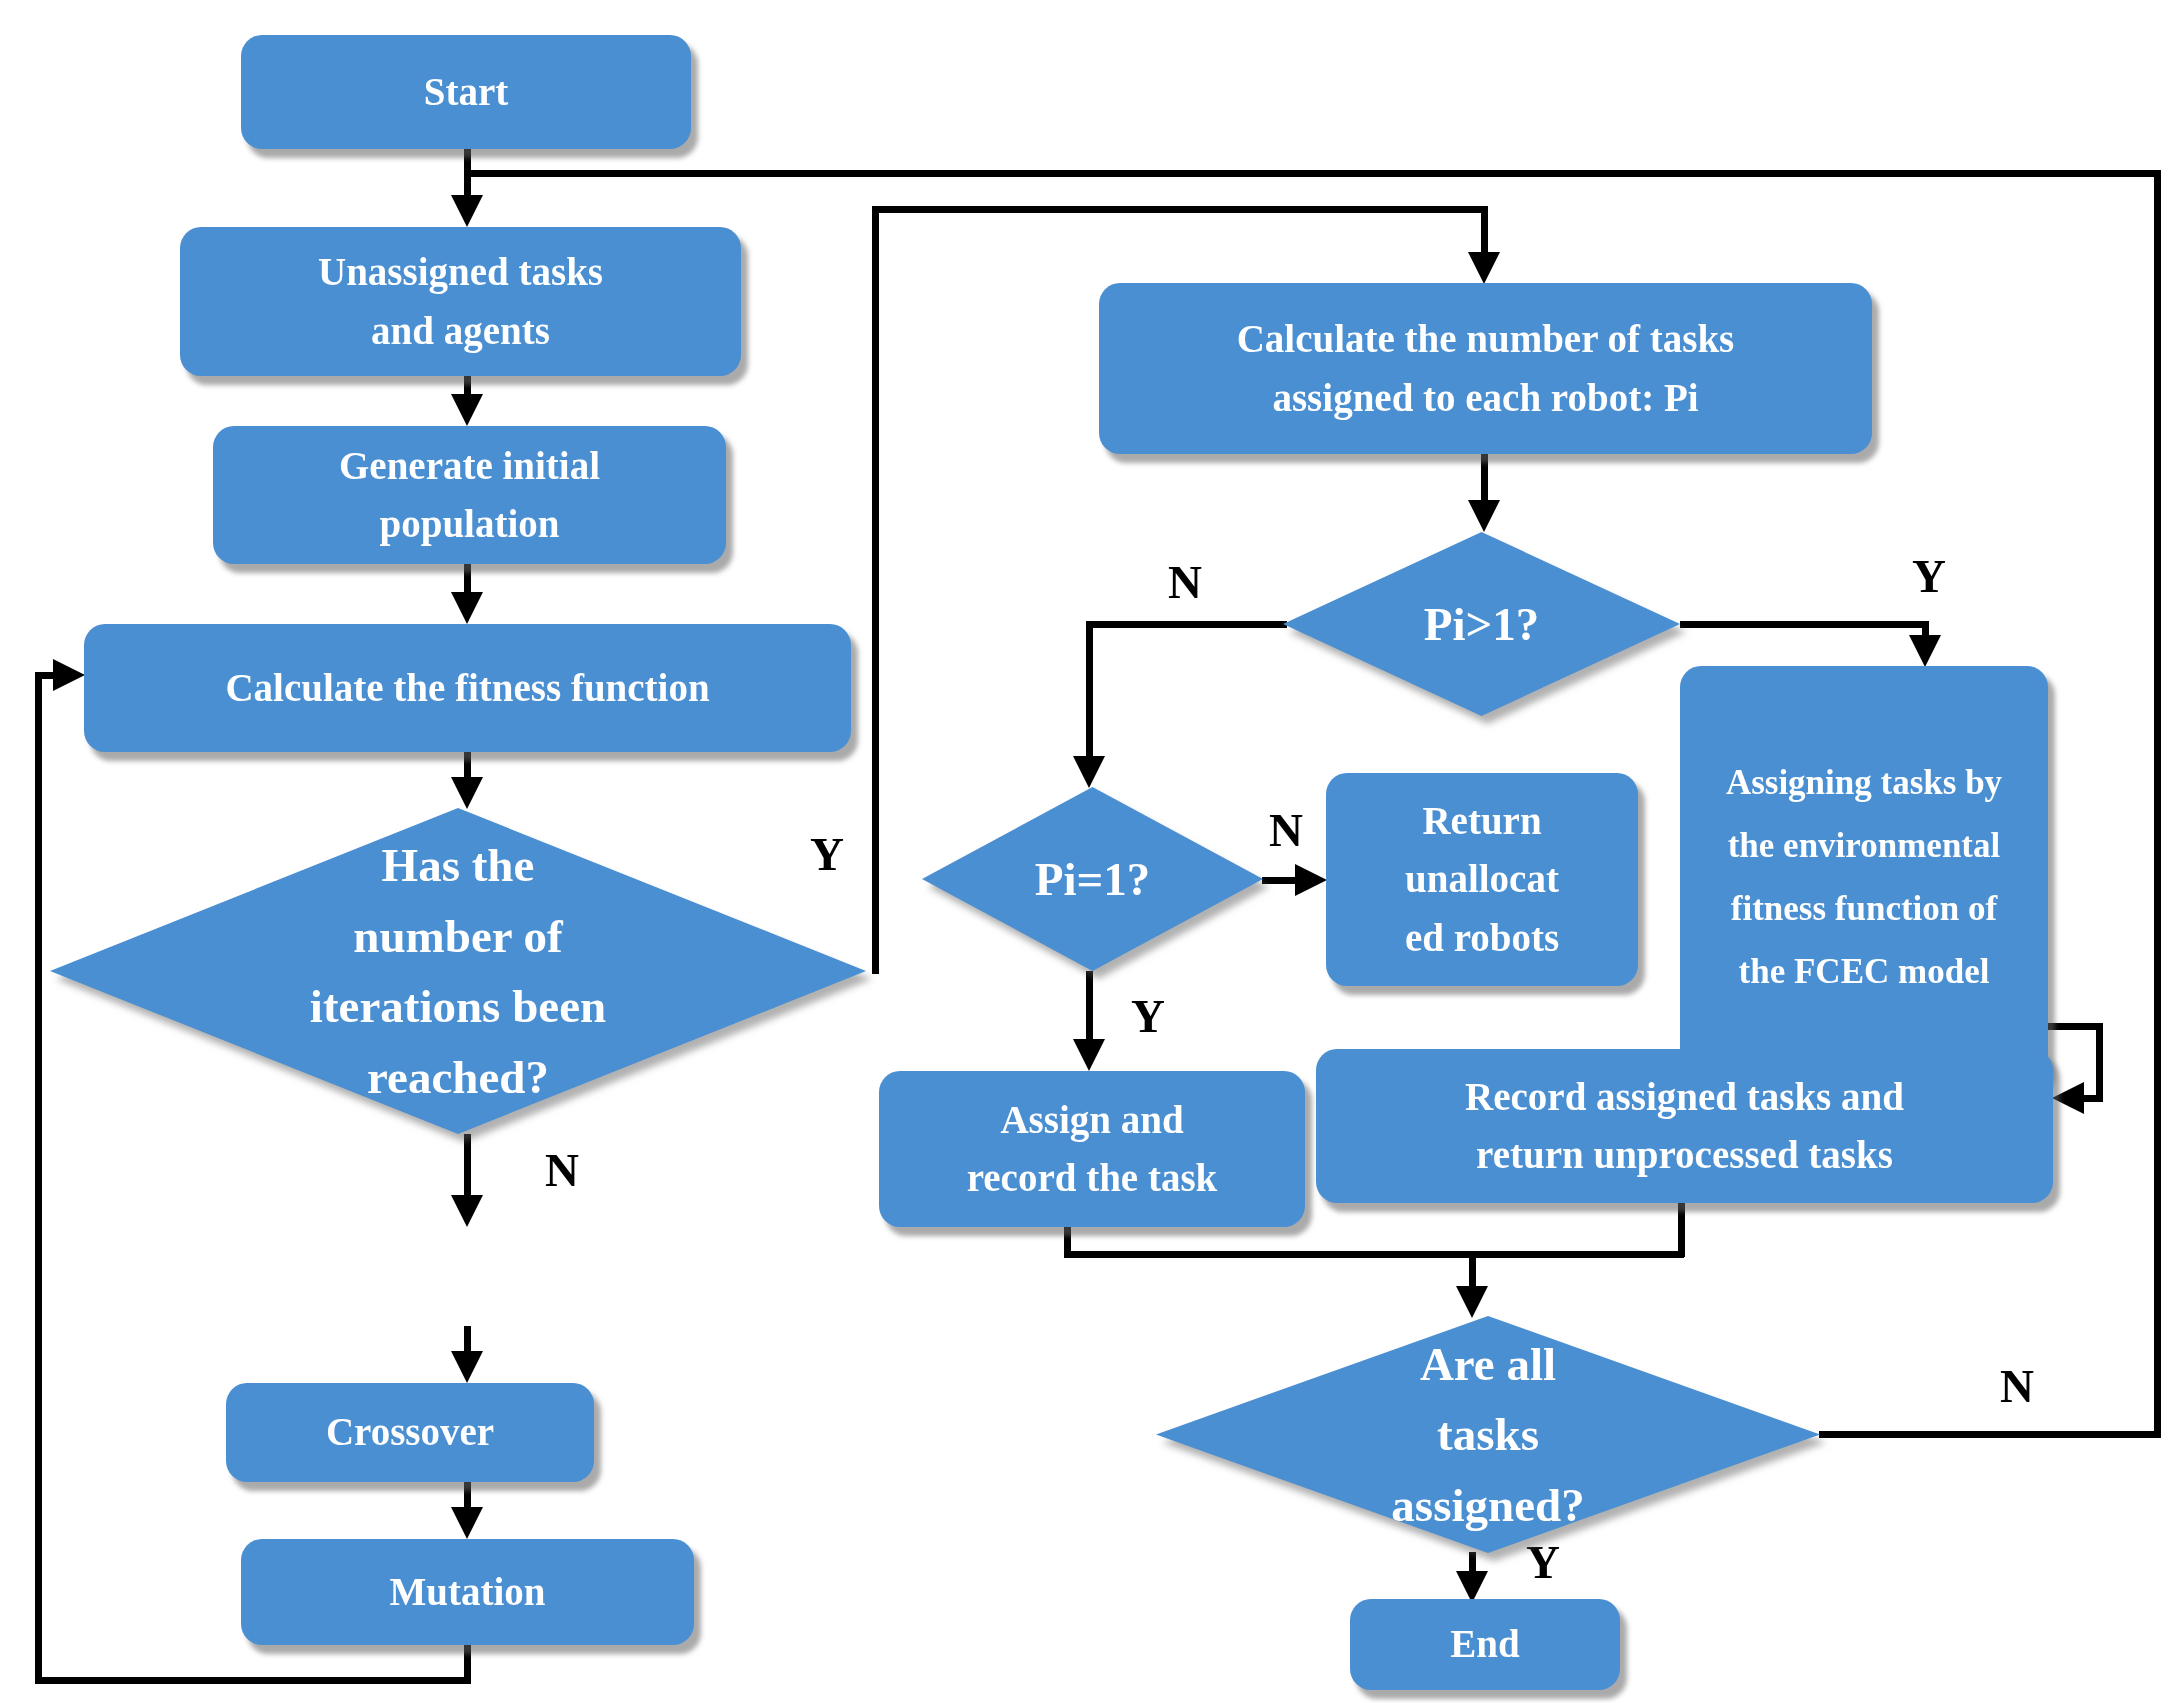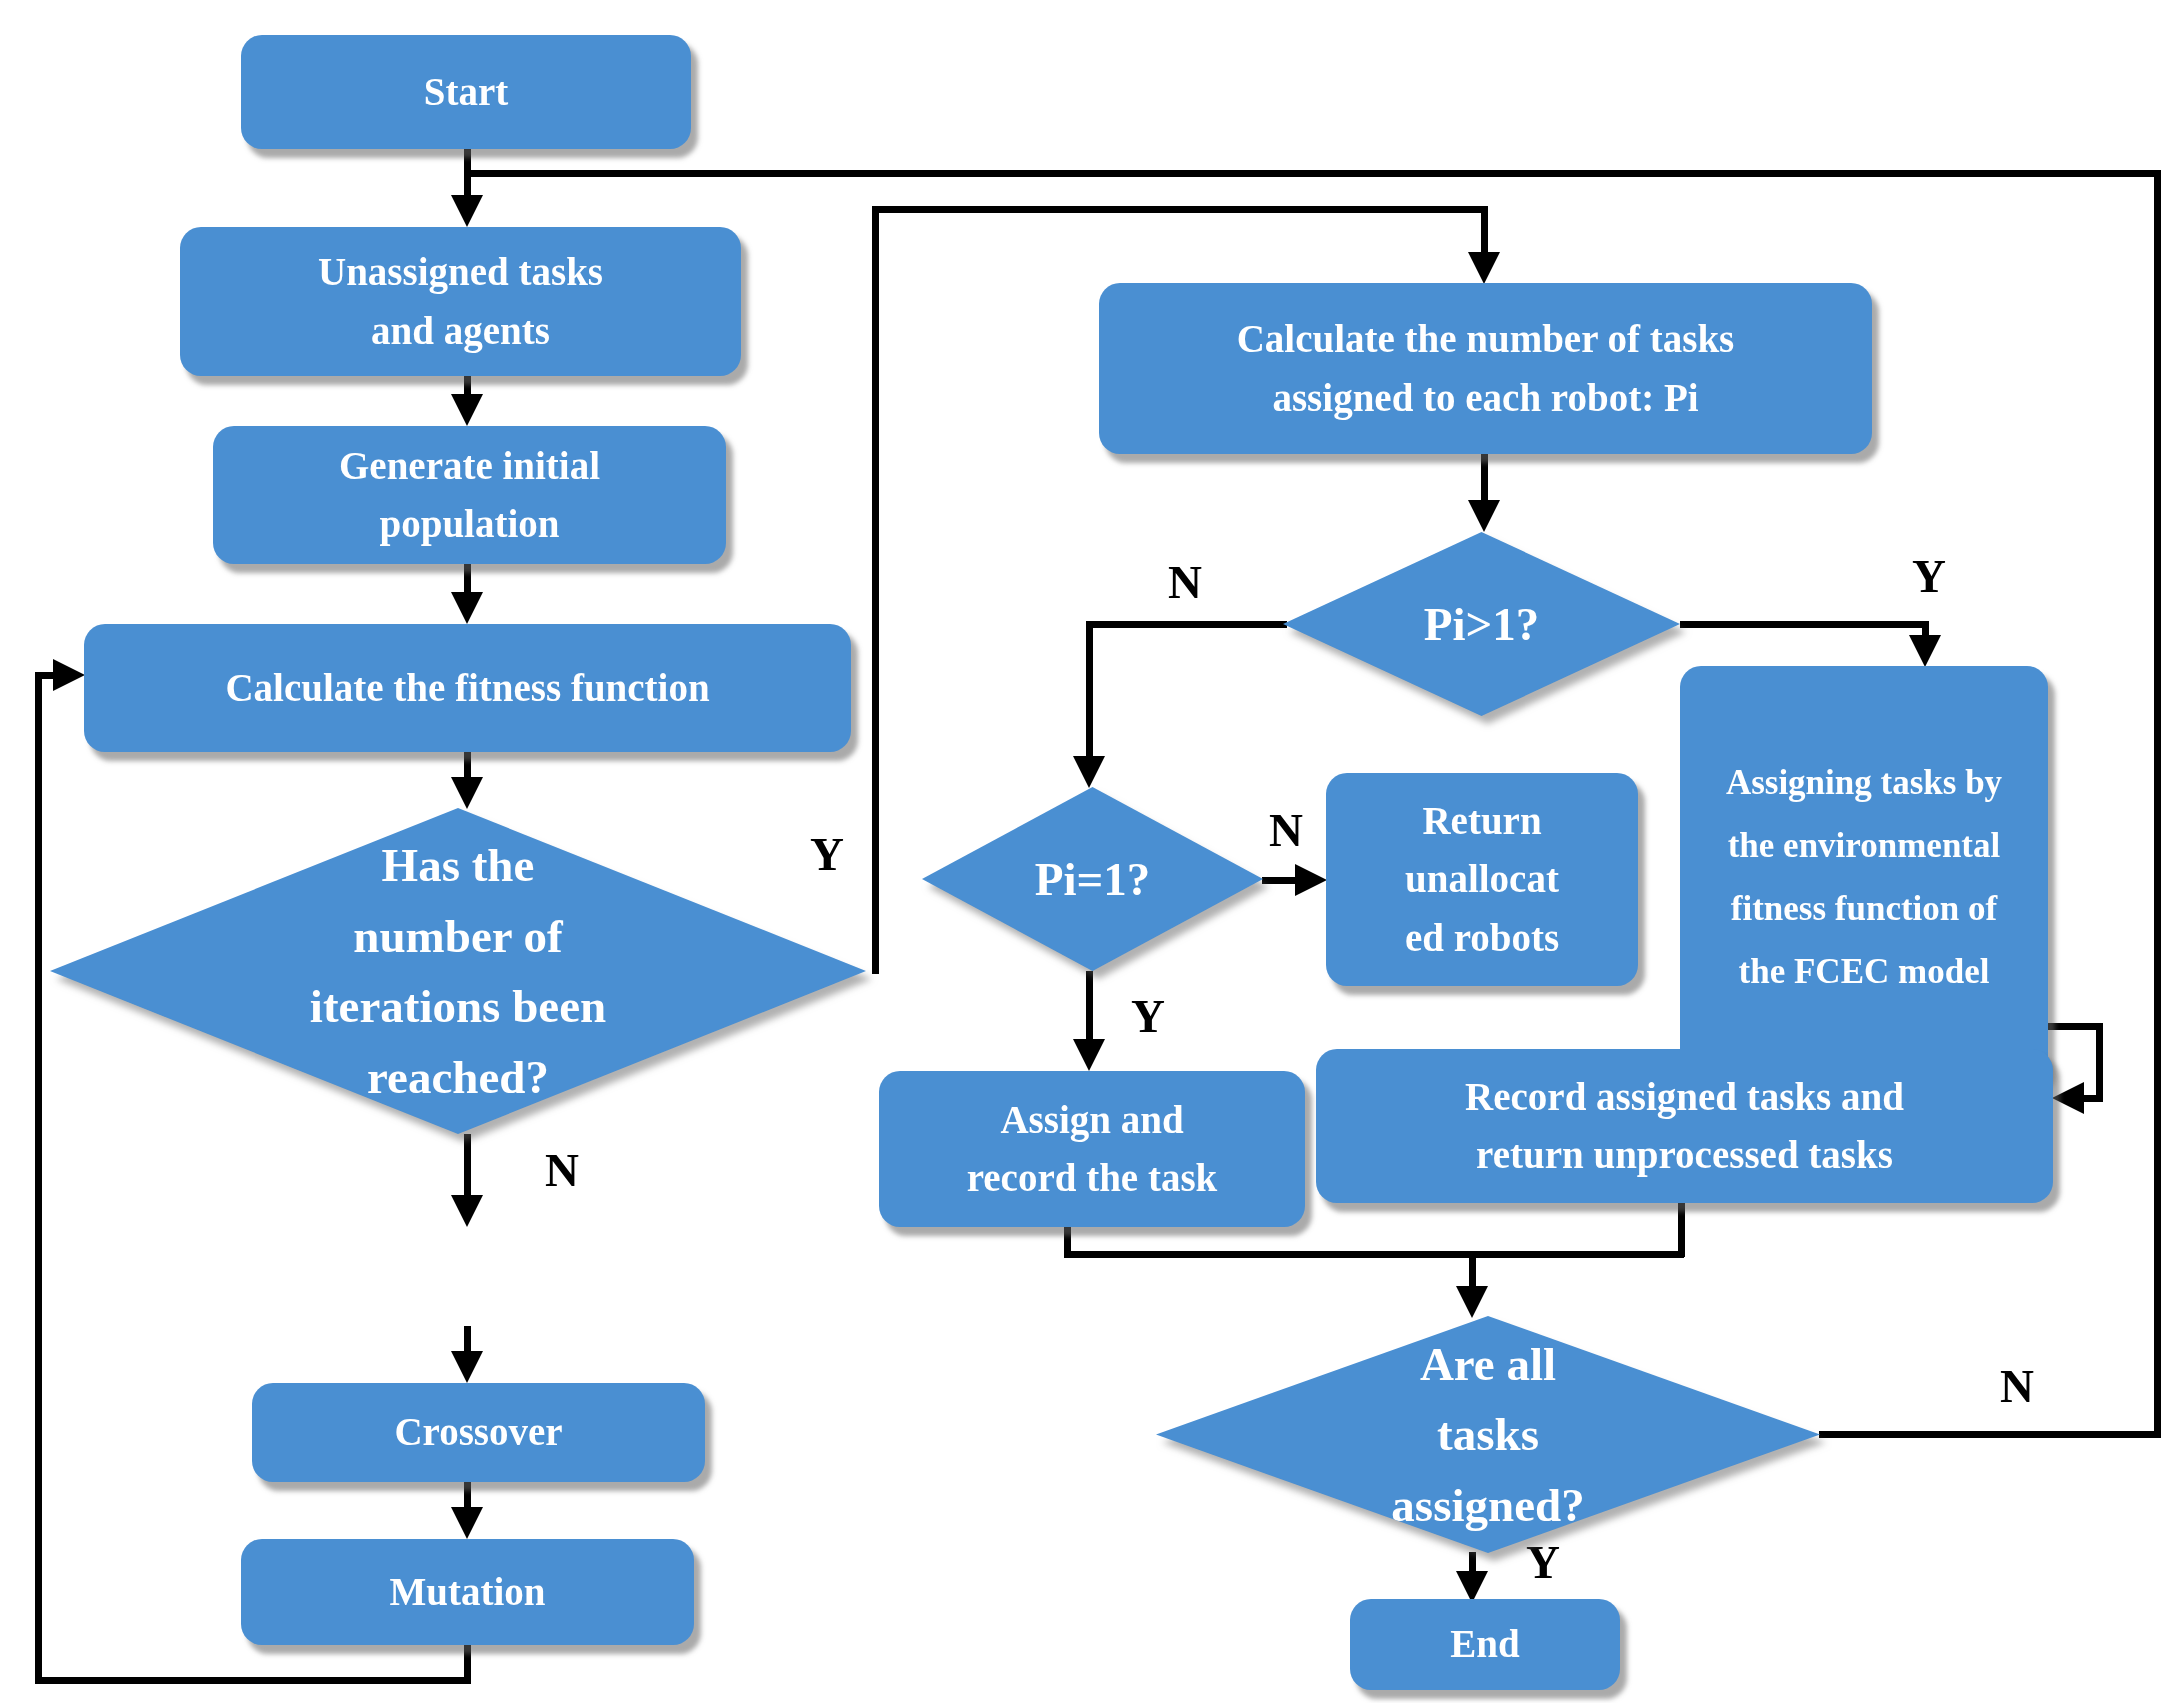--- a/index.html
+++ b/index.html
@@ -151,21 +151,21 @@
   <div class="dwrap" style="left:50px;top:808px;width:816px;height:326px;">
     <div class="diamond">
       <span class="lbl">Has the
 number of
 iterations been
 reached?</span>
     </div>
   </div>
 
 
-  <div class="node" style="left:252px;top:1383px;width:453px;height:99px;justify-content:center;">
+  <div class="node" style="left:226px;top:1383px;width:368px;height:99px;justify-content:center;">
     <span class="lbl">Crossover</span>
   </div>
 
   <div class="node" style="left:241px;top:1539px;width:453px;height:106px;text-align:right;">
     <span class="lbl">Mutation</span>
   </div>
 
   <div class="node" style="left:1099px;top:283px;width:773px;height:171px;">
     <span class="lbl">Calculate the number of tasks
 assigned to each robot: Pi</span>

